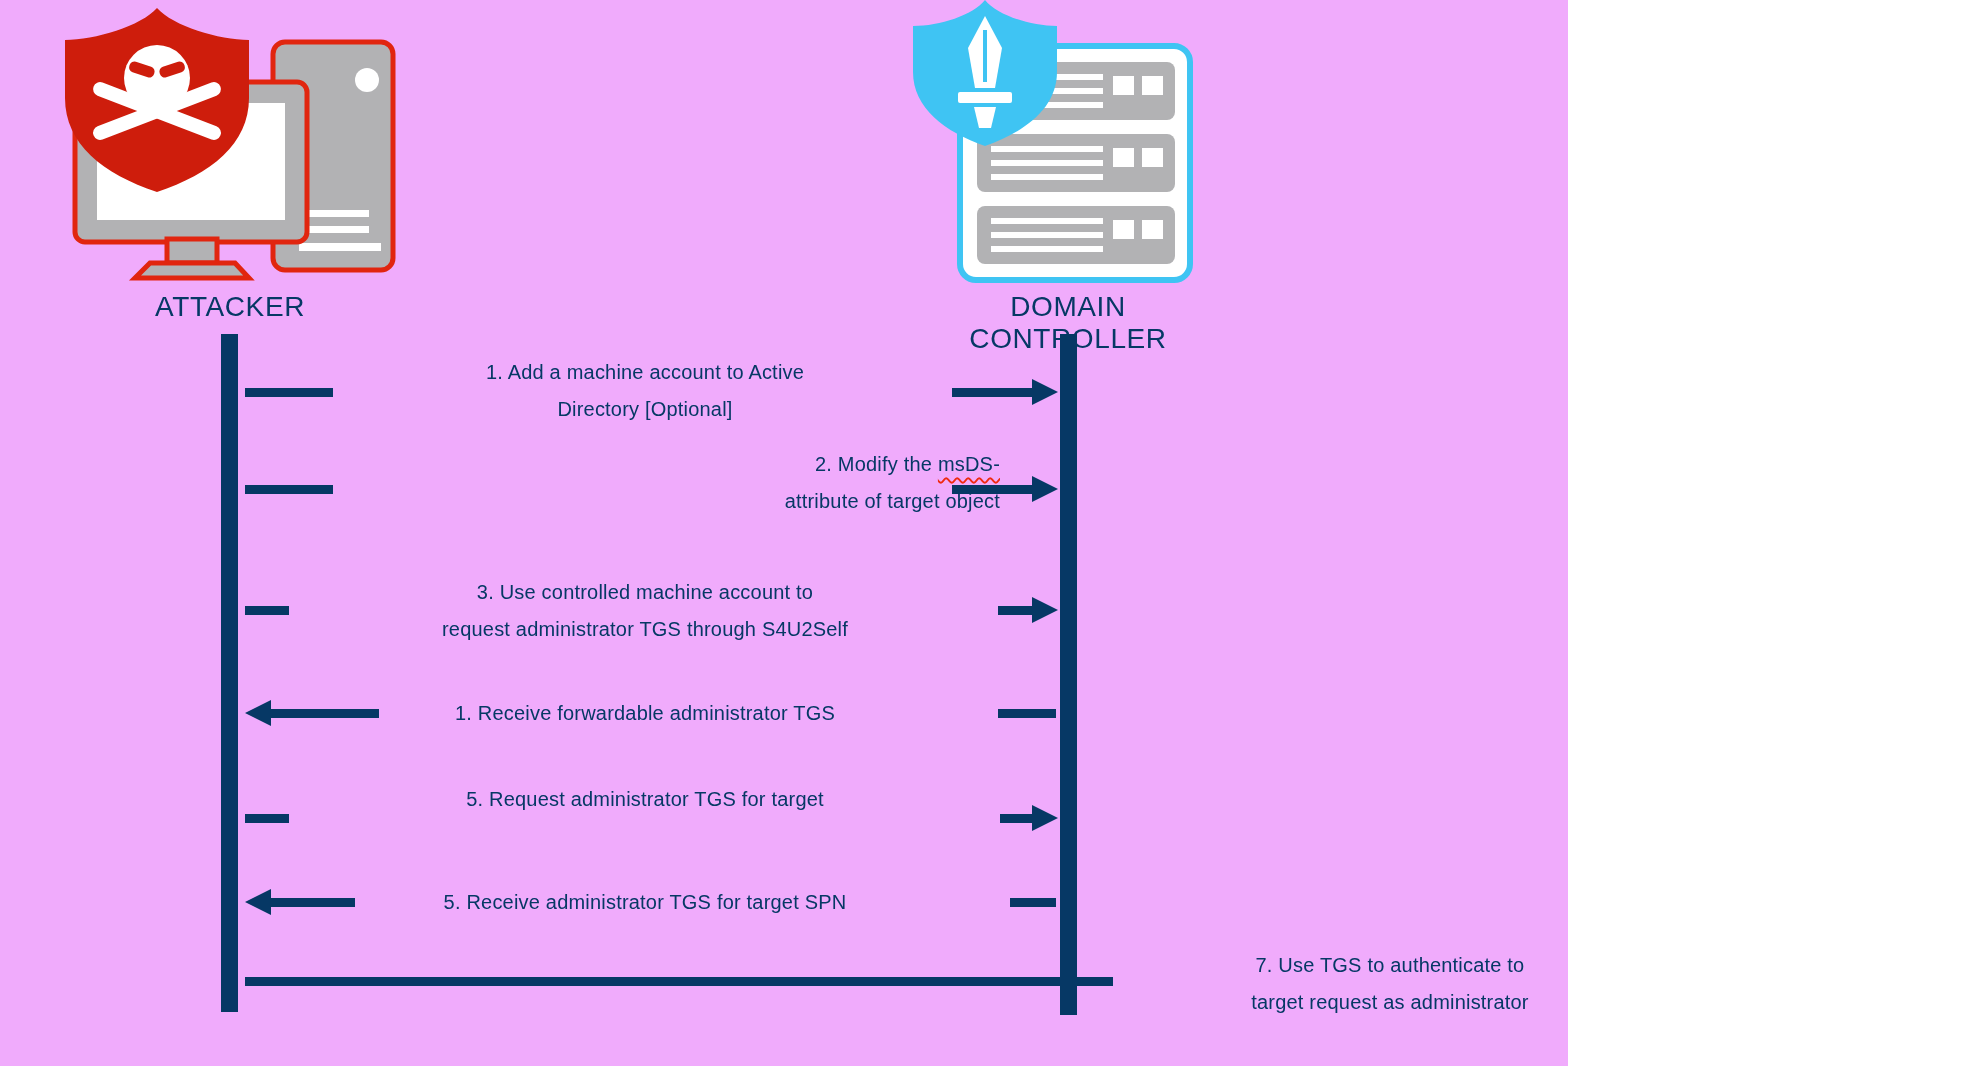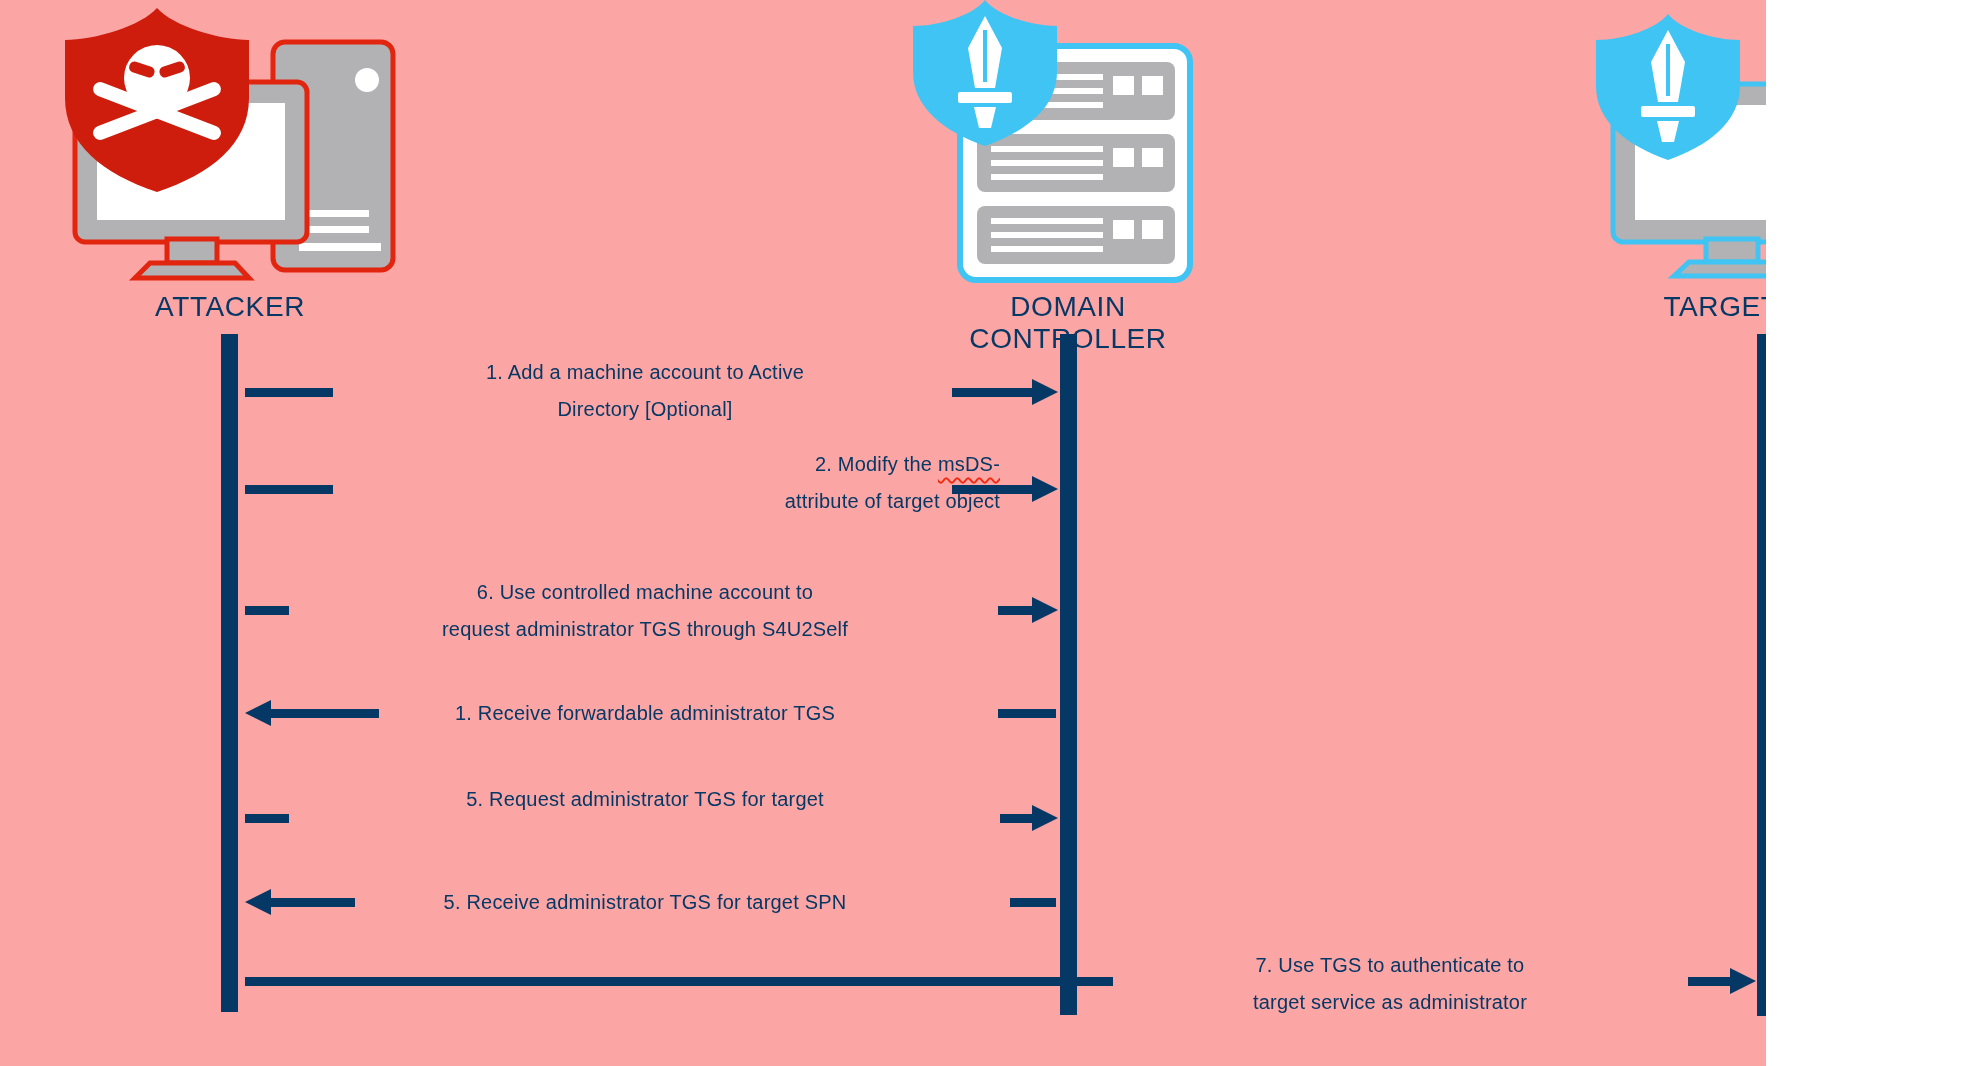--- a/index.html
+++ b/index.html
@@ -5,21 +5,21 @@
   :root{
     --navy:#063865;
     --red:#ce1d0c;
     --redline:#e1250f;
     --cyan:#3fc4f3;
     --gray:#b2b2b4;
     --squiggle:#ef2a10;
   }
   *{box-sizing:border-box;margin:0;padding:0;}
   body{background:#ffffff;font-family:"Liberation Sans","DejaVu Sans",sans-serif;}
-  .canvas{position:relative;width:1766px;height:1066px;background:#fca5a5;overflow:hidden;}
+  .canvas{position:relative;width:1568px;height:1066px;background:#f0abfc;overflow:hidden;}
 
   .actor-icon{position:absolute;}
   .actor-label{
     position:absolute;width:300px;text-align:center;
     color:var(--navy);font-size:28px;letter-spacing:.6px;font-weight:500;
   }
 
   .lifeline{position:absolute;width:17px;background:var(--navy);}
 
   .bar{position:absolute;height:9px;background:var(--navy);}
@@ -157,21 +157,21 @@
   <div class="bar" style="left:245px;top:485px;width:88px;"></div>
   <div class="msg" style="left:290px;top:446px;width:710px;text-align:right;">
     <div><span>2. Modify the</span> <span class="sq">msDS-</span></div>
     <div>attribute of target object</div>
   </div>
   <div class="bar" style="left:952px;top:485px;width:82px;"></div>
   <div class="head-right" style="left:1032px;top:476px;"></div>
 
   <div class="bar" style="left:245px;top:606px;width:44px;"></div>
   <div class="msg" style="left:290px;top:574px;width:710px;">
-    <div>6. Use controlled machine account to</div>
+    <div>3. Use controlled machine account to</div>
     <div>request administrator TGS through S4U2Self</div>
   </div>
   <div class="bar" style="left:998px;top:606px;width:36px;"></div>
   <div class="head-right" style="left:1032px;top:597px;"></div>
 
   <div class="head-left" style="left:245px;top:700px;"></div>
   <div class="bar" style="left:269px;top:709px;width:110px;"></div>
   <div class="msg" style="left:300px;top:695px;width:690px;">
     <div>1. Receive forwardable administrator TGS</div>
   </div>
@@ -187,18 +187,18 @@
   <div class="head-left" style="left:245px;top:889px;"></div>
   <div class="bar" style="left:269px;top:898px;width:86px;"></div>
   <div class="msg" style="left:290px;top:884px;width:710px;">
     <div>5. Receive administrator TGS for target SPN</div>
   </div>
   <div class="bar" style="left:1010px;top:898px;width:46px;"></div>
 
   <div class="bar" style="left:245px;top:977px;width:868px;"></div>
   <div class="msg" style="left:1135px;top:947px;width:510px;">
     <div>7. Use TGS to authenticate to</div>
-    <div>target service as administrator</div>
+    <div>target request as administrator</div>
   </div>
   <div class="bar" style="left:1688px;top:977px;width:44px;"></div>
   <div class="head-right" style="left:1730px;top:968px;"></div>
 
 </div>
 
 </body></html>

